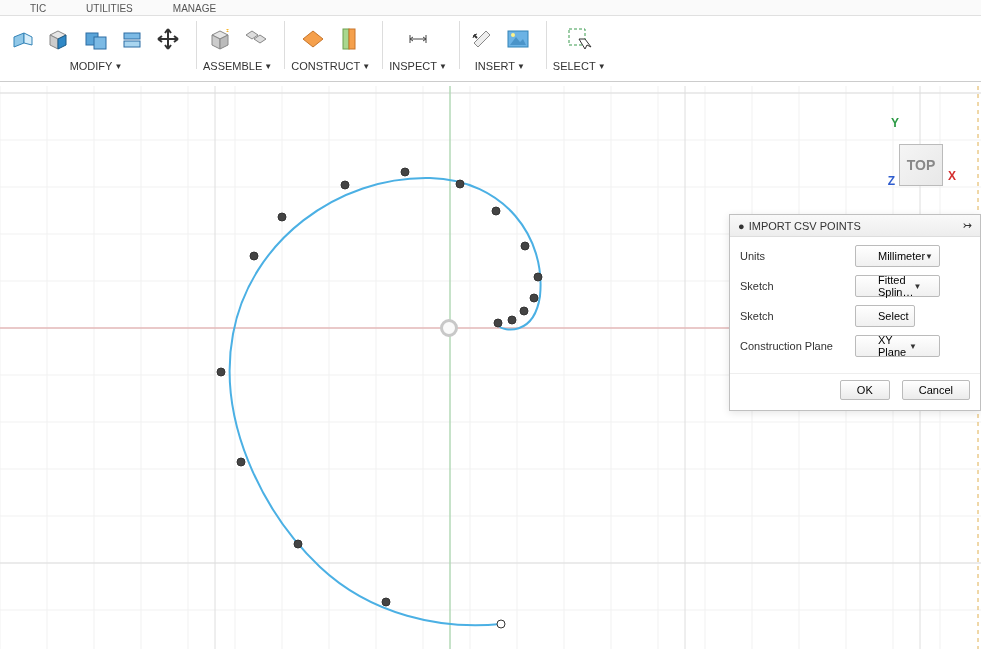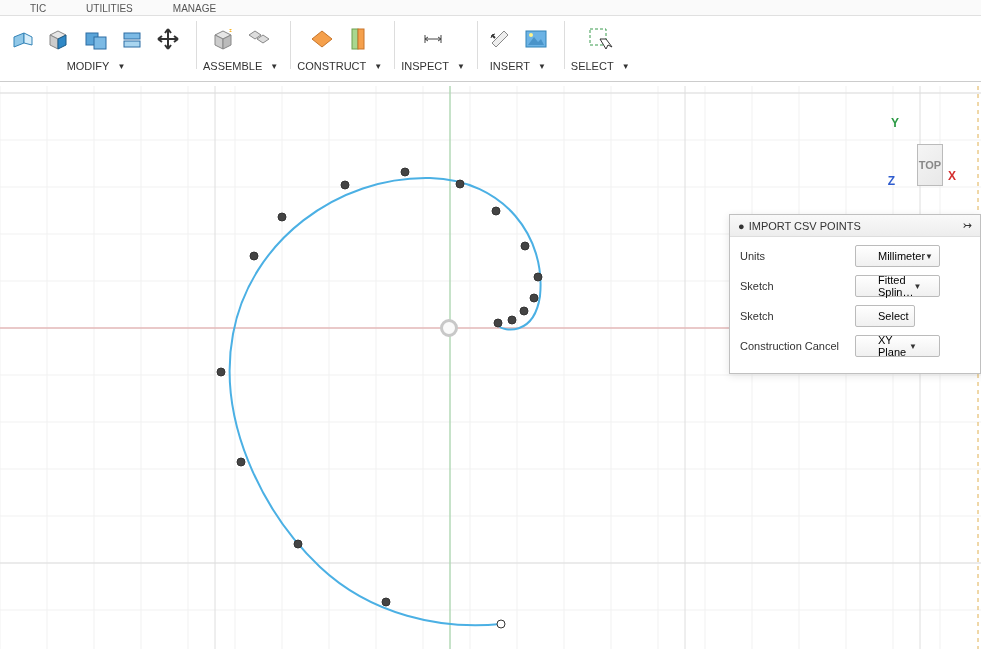--- a/index.html
+++ b/index.html
@@ -48,21 +48,21 @@
       gap: 4px;
       align-items: center;
       height: 36px;
     }
     .toolbar-label {
       font-size: 10px;
       color: #333;
       margin-top: 3px;
       display: flex;
       align-items: center;
-      gap: 8px;
+      gap: 2px;
     }
     .caret {
       font-size: 8px;
       color: #333;
     }
     .divider {
       width: 1px;
       height: 48px;
       background: #ddd;
       margin: 0 6px;
@@ -94,30 +94,30 @@
       position: absolute;
       top: 18px;
       right: 30px;
       width: 60px;
       height: 60px;
     }
     .cube-face {
       position: absolute;
       top: 40px;
       right: 8px;
-      width: 26px;
+      width: 44px;
       height: 42px;
       background: linear-gradient(135deg, #f5f5f5, #e8e8e8);
       border: 1px solid #bbb;
       display: flex;
       align-items: center;
       justify-content: center;
       color: #888;
       font-weight: bold;
-      font-size: 11px;
+      font-size: 14px;
     }
     .axis-label {
       position: absolute;
       font-size: 12px;
       font-weight: bold;
     }
     .axis-y { top: 12px; right: 52px; color: #2a9943; }
     .axis-x { top: 65px; right: -5px; color: #d42e2e; }
     .axis-z { top: 70px; right: 56px; color: #2e5cce; }
     .dialog {
@@ -465,21 +465,25 @@
       <div class="dialog-row">
         <label>Sketch</label>
         <div class="dialog-btn" style="flex:none; width:60px;">
           <svg width="11" height="11">
               <path d="M1 1 L1 9 L3 7 L5 10 L7 9 L5 6 L8 6 Z" fill="#fff" stroke="#333"></path>
             </svg>
           <span>Select</span>
         </div>
       </div>
       <div class="dialog-row">
-        <label>Construction Cancel</label>
+        <label>Construction Plane</label>
         <div class="dialog-select dialog-select-narrow">
           <span>XY Plane</span>
             <span class="caret">▼</span>
         </div>
       </div>
     </div>
+    <div class="dialog-footer">
+      <button class="btn">OK</button>
+      <button class="btn">Cancel</button>
+    </div>
   </div>
 </div>
 
 </body></html>

